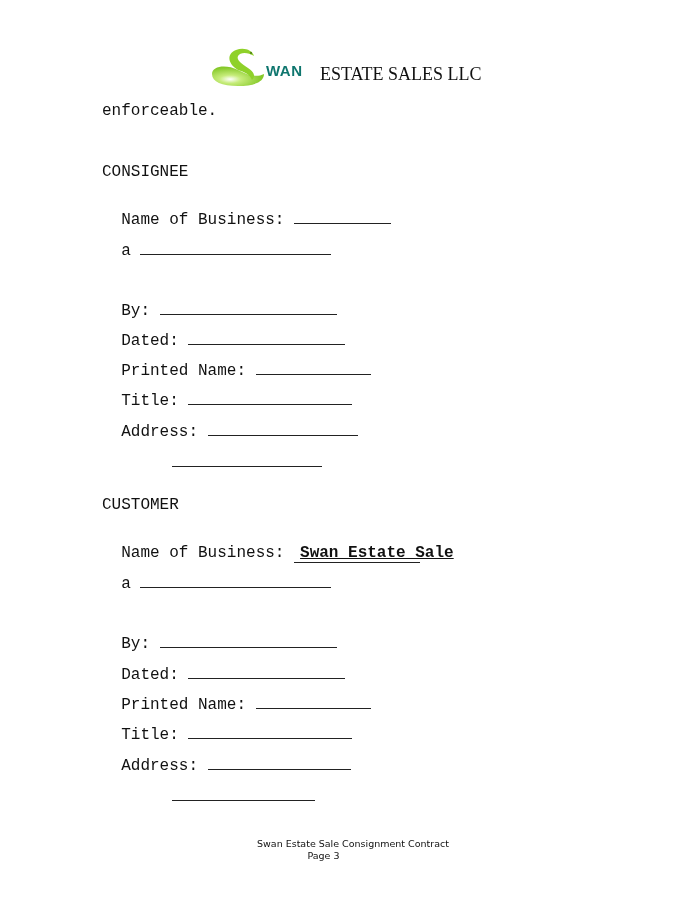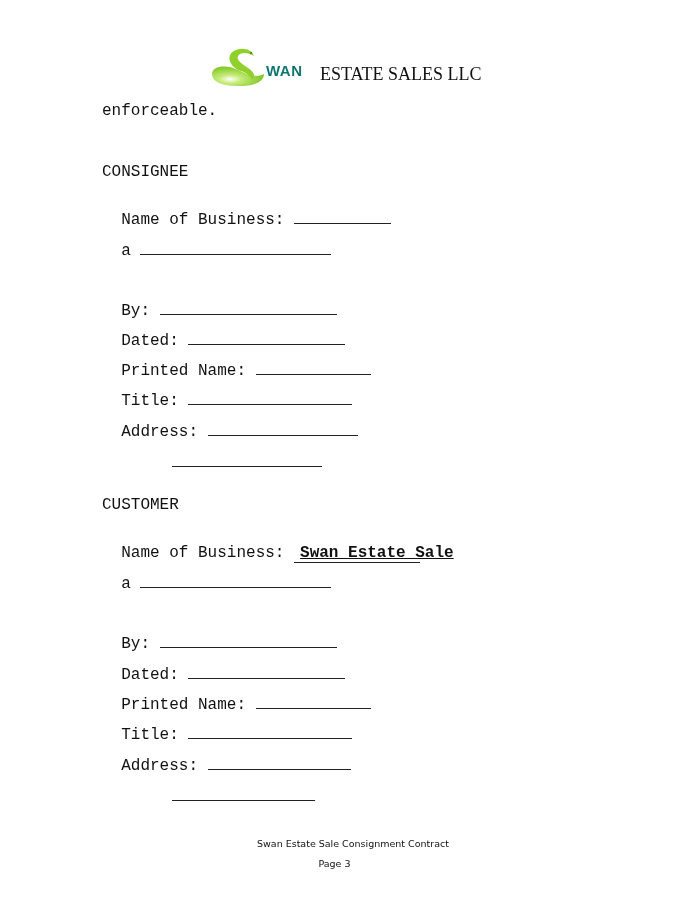--- a/index.html
+++ b/index.html
@@ -85,13 +85,13 @@
   <span>Title:</span> <span class="blank" style="width:164px"></span>
 </div>
 <div class="line" style="top:739px">
   <span>Address:</span> <span class="blank" style="width:143px"></span>
 </div>
 <div class="line" style="top:770px; left:153px">
   <span class="blank" style="width:143px"></span>
 </div>
 
 <div class="footer" style="top:838px; padding-left:62px; box-sizing:border-box;">Swan Estate Sale Consignment Contract</div>
-<div class="footer" style="top:850px; padding-left:3px; box-sizing:border-box; left:11px;margin-top:8px;">Page 3</div>
+<div class="footer" style="top:850px; padding-left:3px; box-sizing:border-box; left:0;">Page 3</div>
 
 </body></html>

